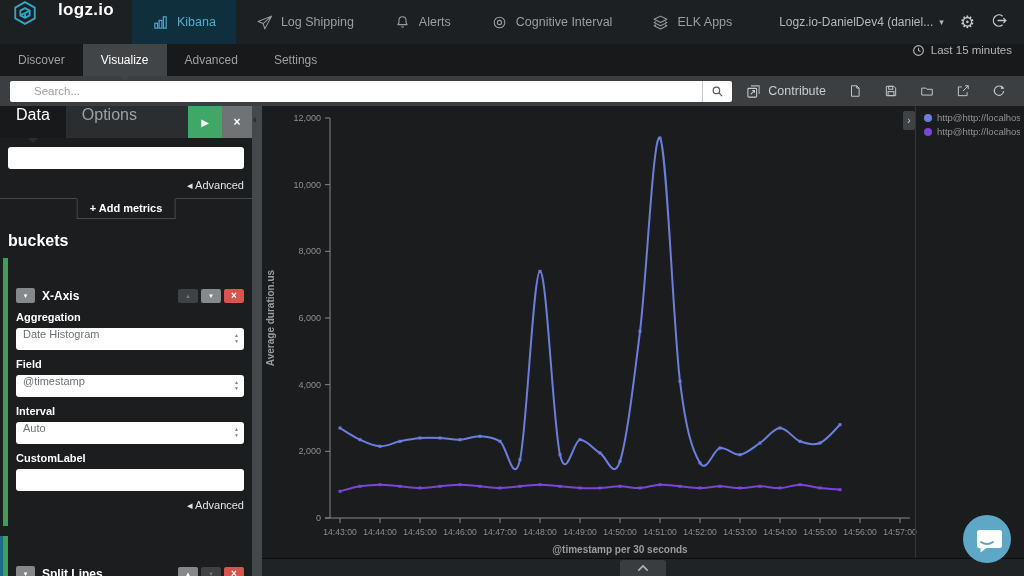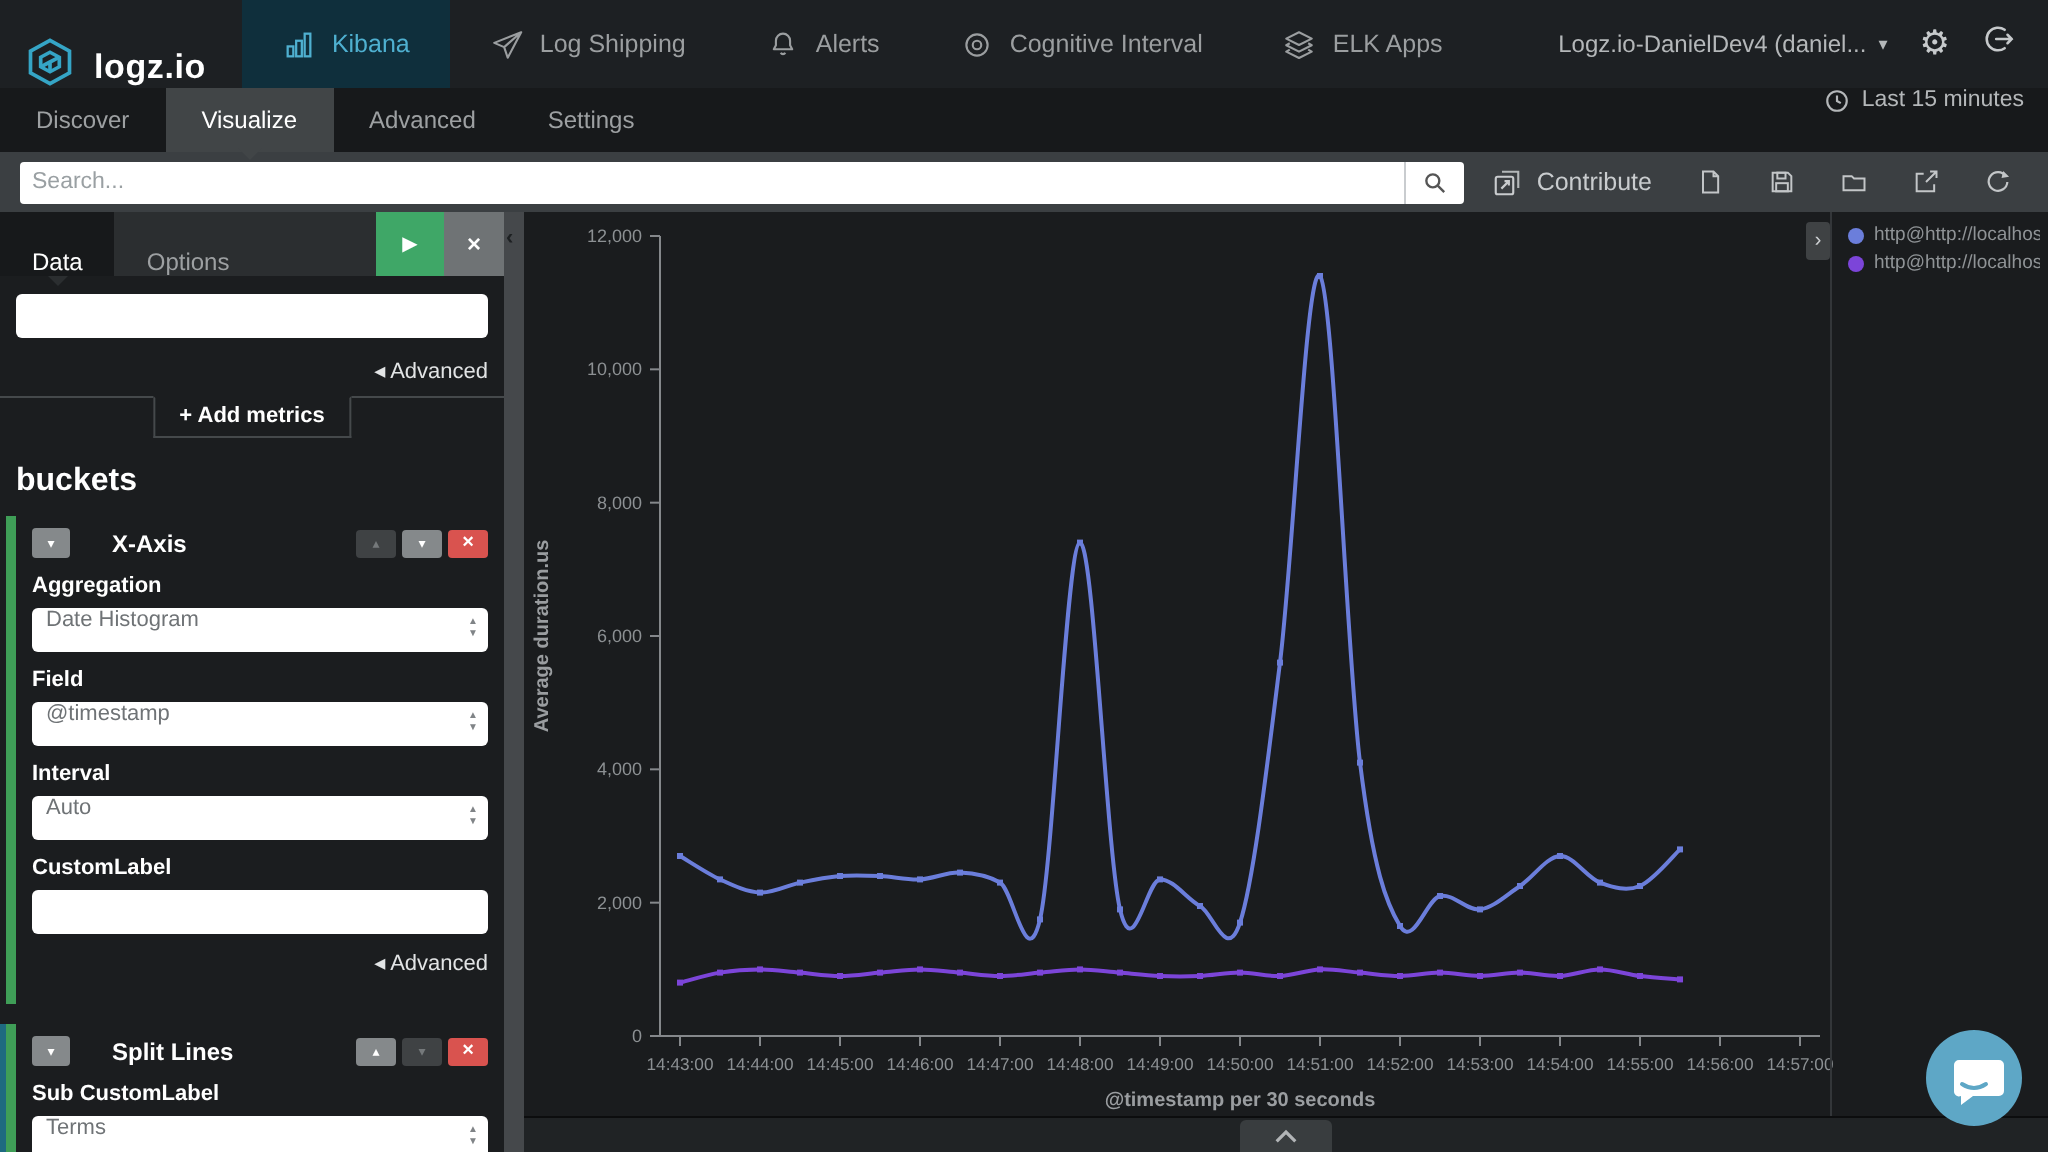--- a/index.html
+++ b/index.html
@@ -2,21 +2,21 @@
 <html><head>
 <meta charset="utf-8">
 <style>
   * { box-sizing: border-box; margin: 0; padding: 0; }
   html,body { width:1024px; height:576px; overflow:hidden; background:#151618;
               font-family:"Liberation Sans", sans-serif; }
   #app { width:1024px; height:576px; display:flex; flex-direction:column; position:relative; }
 
   
   .topnav { height:44px; background:#1d2023; display:flex; align-items:stretch; color:#9b9ea0; flex:0 0 auto; }
-  .brand { display:flex; align-items:flex-end; gap:9px; padding:0 18px 0 12px; }
+  .brand { display:flex; align-items:flex-start; gap:20px; padding:0 18px 0 12px; }
   .brand .logo-svg { width:26px; height:26px; color:#35a5c6; }
   .brand-name { color:#fff; font-weight:bold; font-size:17px; letter-spacing:.3px; }
   .nav-item { display:flex; align-items:center; gap:8px; padding:0 20px; font-size:12.5px; cursor:pointer; }
   .nav-item svg { width:17px; height:17px; }
   .nav-item.active { background:#0f2f3c; color:#4fb0d0; }
   .topnav-right { margin-left:auto; display:flex; align-items:center; gap:16px; padding-right:16px; }
   .account { font-size:12px; color:#b4b7b9; display:flex; align-items:center; gap:6px; cursor:pointer; }
   .caret { font-size:9px; color:#b4b7b9; }
   .gear { font-size:17px; color:#c6c9cb; cursor:pointer; font-family:"DejaVu Sans", sans-serif; }
   .logout svg { width:17px; height:17px; color:#c6c9cb; }
@@ -27,59 +27,59 @@
   .stab.active { background:#414547; color:#fff; }
   .stab.active::after { content:""; position:absolute; left:50%; bottom:-10px; margin-left:-6px;
                         border:6px solid transparent; border-top-color:#414547; z-index:5; }
   .subnav-right { margin-left:auto; display:flex; gap:6px; padding-right:12px;
                   color:#b4b7b9; font-size:11.5px; }
   .subnav-right svg { width:13px; height:13px; color:#b4b7b9; }
 
   
   .toolbar { height:30px; background:#3b3f42; display:flex; align-items:center; padding:0 10px; gap:14px; flex:0 0 auto; }
   .search-box { flex:1 1 auto; height:21px; background:#fff; border-radius:2px; position:relative; display:flex; }
-  .search-box input { flex:1; border:none; outline:none; background:transparent; padding:0 6px;
+  .search-box input { flex:1; border:none; outline:none; background:transparent; padding:0 24px;
                       font-size:11.5px; color:#333; font-family:"Liberation Sans", sans-serif; }
   .search-box input::placeholder { color:#9aa0a3; }
   .search-btn { width:30px; border-left:1px solid #c9cccf; display:flex; align-items:center; justify-content:center; cursor:pointer; }
   .search-btn svg { width:13px; height:13px; color:#555; }
   .contribute { display:flex; align-items:center; gap:7px; color:#c9ccce; font-size:12.5px; cursor:pointer; white-space:nowrap; }
   .contribute svg { width:15px; height:15px; }
   .tool-icons { display:flex; align-items:center; gap:22px; padding:0 8px; }
   .tico { cursor:pointer; color:#c3c6c8; display:flex; }
   .tico svg { width:14px; height:14px; }
 
   
   .main { flex:1 1 auto; display:flex; min-height:0; position:relative; }
 
   
   .editor { width:252px; flex:0 0 auto; background:#1b1d1f; overflow:hidden; }
   .etabs { height:32px; background:#2b2e30; display:flex; align-items:stretch; }
-  .etab { display:flex; align-items:flex-end; padding:0 16px; font-size:12px; color:#9da0a2; cursor:pointer; position:relative; }
+  .etab { display:flex; align-items:flex-start; padding:0 16px; font-size:16px; color:#9da0a2; cursor:pointer; position:relative; }
   .etab.active { background:#17191b; color:#fff; }
   .etab.active::after { content:""; position:absolute; left:50%; bottom:-10px; margin-left:-5px;
                         border:5px solid transparent; border-top-color:#2b2e30; z-index:4; }
   .etab-spacer { flex:1; }
   .ebtn { width:34px; display:flex; align-items:center; justify-content:center; cursor:pointer; color:#fff; }
   .ebtn.play { background:#3fa767; font-size:10px; }
   .ebtn.close { background:#6f7375; width:30px; font-size:12px; font-weight:bold; }
   .metric-input-row { padding:9px 8px 2px; }
   .txt { width:100%; height:22px; border:none; border-radius:3px; background:#fff; outline:none;
          padding:0 6px; font-size:11px; color:#333; font-family:"Liberation Sans", sans-serif; }
   .advanced { text-align:right; font-size:11px; color:#e2e4e5; padding:8px 8px 6px; cursor:pointer; }
   .add-metrics { border-top:1px solid #45494b; position:relative; height:24px; }
   .add-metrics .amb { position:absolute; left:50%; transform:translateX(-50%); top:-1px;
                       background:#1b1d1f; border:1px solid #45494b; border-top-color:#1b1d1f;
                       color:#fff; font-weight:bold; font-size:11px; padding:3px 12px 4px; cursor:pointer; }
   .buckets-title { color:#fff; font-weight:bold; font-size:16px; padding:10px 8px 8px; }
 
   .section { margin:0 0 10px 3px; border-left:5px solid #3f9e57; padding:6px 8px 8px; }
   .section.split-wrap { margin-left:0; border-left:3px solid #1e6a80; padding:0; }
   .section.split-wrap .inner { border-left:5px solid #3f9e57; padding:6px 8px 8px; }
-  .sec-head { display:flex; align-items:center; gap:21px; margin-bottom:2px; }
+  .sec-head { display:flex; align-items:center; gap:7px; margin-bottom:2px;margin-top:24px; }
   .mb { width:20px; height:14px; border-radius:2px; display:flex; align-items:center; justify-content:center;
         font-size:7px; cursor:pointer; }
   .mb.col { background:#85898b; color:#fff; width:19px; height:15px; }
   .mb.en  { background:#85898b; color:#fff; }
   .mb.dis { background:#3f4244; color:#75797b; }
   .mb.del { background:#d9534f; color:#fff; font-size:10px; font-weight:bold; }
   .sec-title { color:#fff; font-weight:bold; font-size:12px; }
   .sec-btns { margin-left:auto; display:flex; gap:3px; }
   .flabel { color:#fff; font-weight:bold; font-size:11px; margin:8px 0 5px; }
   .sel { position:relative; background:#fff; border-radius:3px; height:22px; display:flex; align-items:flex-start;

